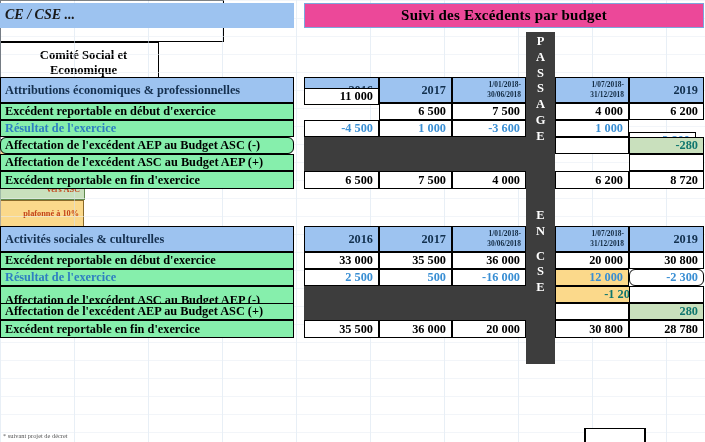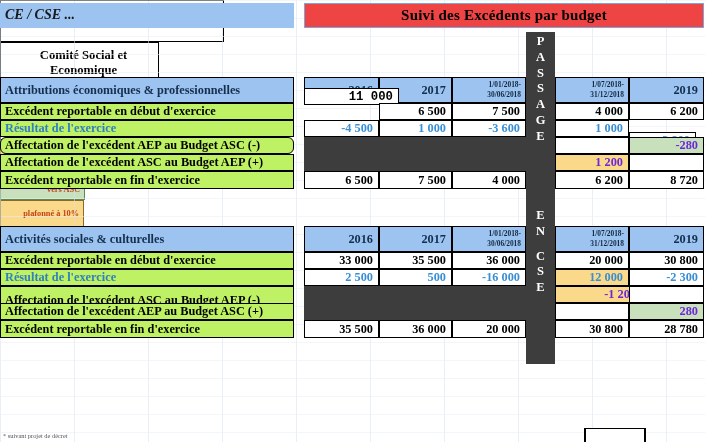--- a/index.html
+++ b/index.html
@@ -30,38 +30,38 @@
     border:1px solid #000;
     background:#ffffff;
     font-size:11.5px;
     color:#000;
     display:flex;align-items:center;
     padding:0 4px;
     white-space:nowrap;
     overflow:hidden;
   }
   .hdrtitle{
-    background:#ef4444;border:1px solid #7ba7dd;
+    background:#ec4899;border:1px solid #7ba7dd;
     justify-content:center;font-weight:bold;font-size:15px;
     letter-spacing:.2px;
   }
   .lefttitle{
     background:#9dc3f0;border:none;border-bottom:1px solid #9dc3f0;
     font-style:italic;font-weight:bold;font-size:14px;
     padding-left:5px;color:#1a1a1a;
   }
   .rowlabel{
-    border:1px solid #000;background:#bef264;font-weight:bold;font-size:12.3px;
+    border:1px solid #000;background:#86efac;font-weight:bold;font-size:12.3px;
     padding-left:4px;
   }
   .rowlabel.sect{background:#9dc3f0;color:#15304f;}
   .rowlabel.res{color:#2f7fc1;font-weight:bold;}
   .num{justify-content:flex-end;font-weight:bold;font-size:12.3px;padding-right:5px;}
   .num.blue-txt{color:#3a8fd4;}
-  .num.red-txt{color:#6d28d9;}
+  .num.red-txt{color:#0f766e;}
   .yearhdr{background:#9dc3f0;justify-content:flex-end;font-weight:bold;font-size:12.3px;padding-right:5px;color:#12304e;}
   .daterange{
     background:#9dc3f0;font-weight:bold;font-size:7.4px;color:#10283f;
     display:flex;flex-direction:column;align-items:flex-end;justify-content:center;
     line-height:1.35;padding-right:4px;
   }
   .dark{background:#3d3d3d;border:1px solid #3d3d3d;}
   .amber{background:#fbd98b;}
   .green{background:#c9e0bd;}
 
@@ -142,21 +142,21 @@
     <div>1/01/2018-</div>
     <div>30/06/2018</div>
   </div>
   <div class="cell daterange" style="left:555px;top:77px;width:74px;height:26px;">
     <div>1/07/2018-</div>
     <div>31/12/2018</div>
   </div>
   <div class="cell yearhdr" style="left:629px;top:77px;width:75px;height:26px;">2019</div>
 
   <div class="cell rowlabel" style="left:0;top:103px;width:294px;height:17px;">Excédent reportable en début d'exercice</div>
-  <div class="cell num" style="left:304px;top:88px;width:95px;height:17px;font-family:Liberation Mono, monospace;">11 000</div>
+  <div class="cell num" style="left:304px;top:88px;width:75px;height:17px;">11 000</div>
   <div class="cell num" style="left:379px;top:103px;width:73px;height:17px;">6 500</div>
   <div class="cell num" style="left:452px;top:103px;width:74px;height:17px;">7 500</div>
   <div class="cell num" style="left:555px;top:103px;width:74px;height:17px;">4 000</div>
   <div class="cell num" style="left:629px;top:103px;width:75px;height:17px;">6 200</div>
 
   <div class="cell rowlabel res" style="left:0;top:120px;width:294px;height:17px;">Résultat de l'exercice</div>
   <div class="cell num blue-txt" style="left:304px;top:120px;width:75px;height:17px;">-4 500</div>
   <div class="cell num blue-txt" style="left:379px;top:120px;width:73px;height:17px;">1 000</div>
   <div class="cell num blue-txt" style="left:452px;top:120px;width:74px;height:17px;">-3 600</div>
   <div class="cell num blue-txt" style="left:555px;top:120px;width:74px;height:17px;">1 000</div>
@@ -166,21 +166,20 @@
   <div class="cell dark" style="left:304px;top:137px;width:75px;height:17px;"></div>
   <div class="cell dark" style="left:379px;top:137px;width:73px;height:17px;"></div>
   <div class="cell dark" style="left:452px;top:137px;width:74px;height:17px;"></div>
   <div class="cell num" style="left:555px;top:137px;width:74px;height:17px;"></div>
   <div class="cell num red-txt green" style="left:629px;top:137px;width:75px;height:17px;">-280</div>
 
   <div class="cell rowlabel" style="left:0;top:154px;width:294px;height:17px;">Affectation de l'excédent ASC au Budget AEP (+)</div>
   <div class="cell dark" style="left:304px;top:154px;width:75px;height:17px;"></div>
   <div class="cell dark" style="left:379px;top:154px;width:73px;height:17px;"></div>
   <div class="cell dark" style="left:452px;top:154px;width:74px;height:17px;"></div>
-  <div class="cell num red-txt amber" style="left:555px;top:154px;width:74px;height:17px;">1 200</div>
   <div class="cell num" style="left:629px;top:154px;width:75px;height:17px;"></div>
 
   <div class="cell rowlabel" style="left:0;top:171px;width:294px;height:18px;">Excédent reportable en fin d'exercice</div>
   <div class="cell num" style="left:304px;top:171px;width:75px;height:18px;">6 500</div>
   <div class="cell num" style="left:379px;top:171px;width:73px;height:18px;">7 500</div>
   <div class="cell num" style="left:452px;top:171px;width:74px;height:18px;">4 000</div>
   <div class="cell num" style="left:555px;top:171px;width:74px;height:18px;">6 200</div>
   <div class="cell num" style="left:629px;top:171px;width:75px;height:18px;">8 720</div>
 
   <div class="cell rowlabel sect" style="left:0;top:226px;width:294px;height:26px;">Activités sociales &amp; culturelles</div>
@@ -202,21 +201,21 @@
   <div class="cell num" style="left:379px;top:252px;width:73px;height:17px;">35 500</div>
   <div class="cell num" style="left:452px;top:252px;width:74px;height:17px;">36 000</div>
   <div class="cell num" style="left:555px;top:252px;width:74px;height:17px;">20 000</div>
   <div class="cell num" style="left:629px;top:252px;width:75px;height:17px;">30 800</div>
 
   <div class="cell rowlabel res" style="left:0;top:269px;width:294px;height:17px;">Résultat de l'exercice</div>
   <div class="cell num blue-txt" style="left:304px;top:269px;width:75px;height:17px;">2 500</div>
   <div class="cell num blue-txt" style="left:379px;top:269px;width:73px;height:17px;">500</div>
   <div class="cell num blue-txt" style="left:452px;top:269px;width:74px;height:17px;">-16 000</div>
   <div class="cell num blue-txt amber" style="left:555px;top:269px;width:74px;height:17px;">12 000</div>
-  <div class="cell num blue-txt" style="left:629px;top:269px;width:75px;height:17px;">-2 300</div>
+  <div class="cell num blue-txt" style="left:629px;top:269px;width:75px;height:17px;border-radius:6px;">-2 300</div>
 
   <div class="cell rowlabel" style="left:0;top:286px;width:294px;height:28px;">Affectation de l'excédent ASC au Budget AEP (-)</div>
   <div class="cell dark" style="left:304px;top:286px;width:75px;height:17px;"></div>
   <div class="cell dark" style="left:379px;top:286px;width:73px;height:17px;"></div>
   <div class="cell dark" style="left:452px;top:286px;width:74px;height:17px;"></div>
   <div class="cell num red-txt amber" style="left:555px;top:286px;width:87px;height:17px;">-1 200</div>
   <div class="cell num" style="left:629px;top:286px;width:75px;height:17px;"></div>
 
   <div class="cell rowlabel" style="left:0;top:303px;width:294px;height:17px;">Affectation de l'excédent AEP au Budget ASC (+)</div>
   <div class="cell dark" style="left:304px;top:303px;width:75px;height:17px;"></div>

